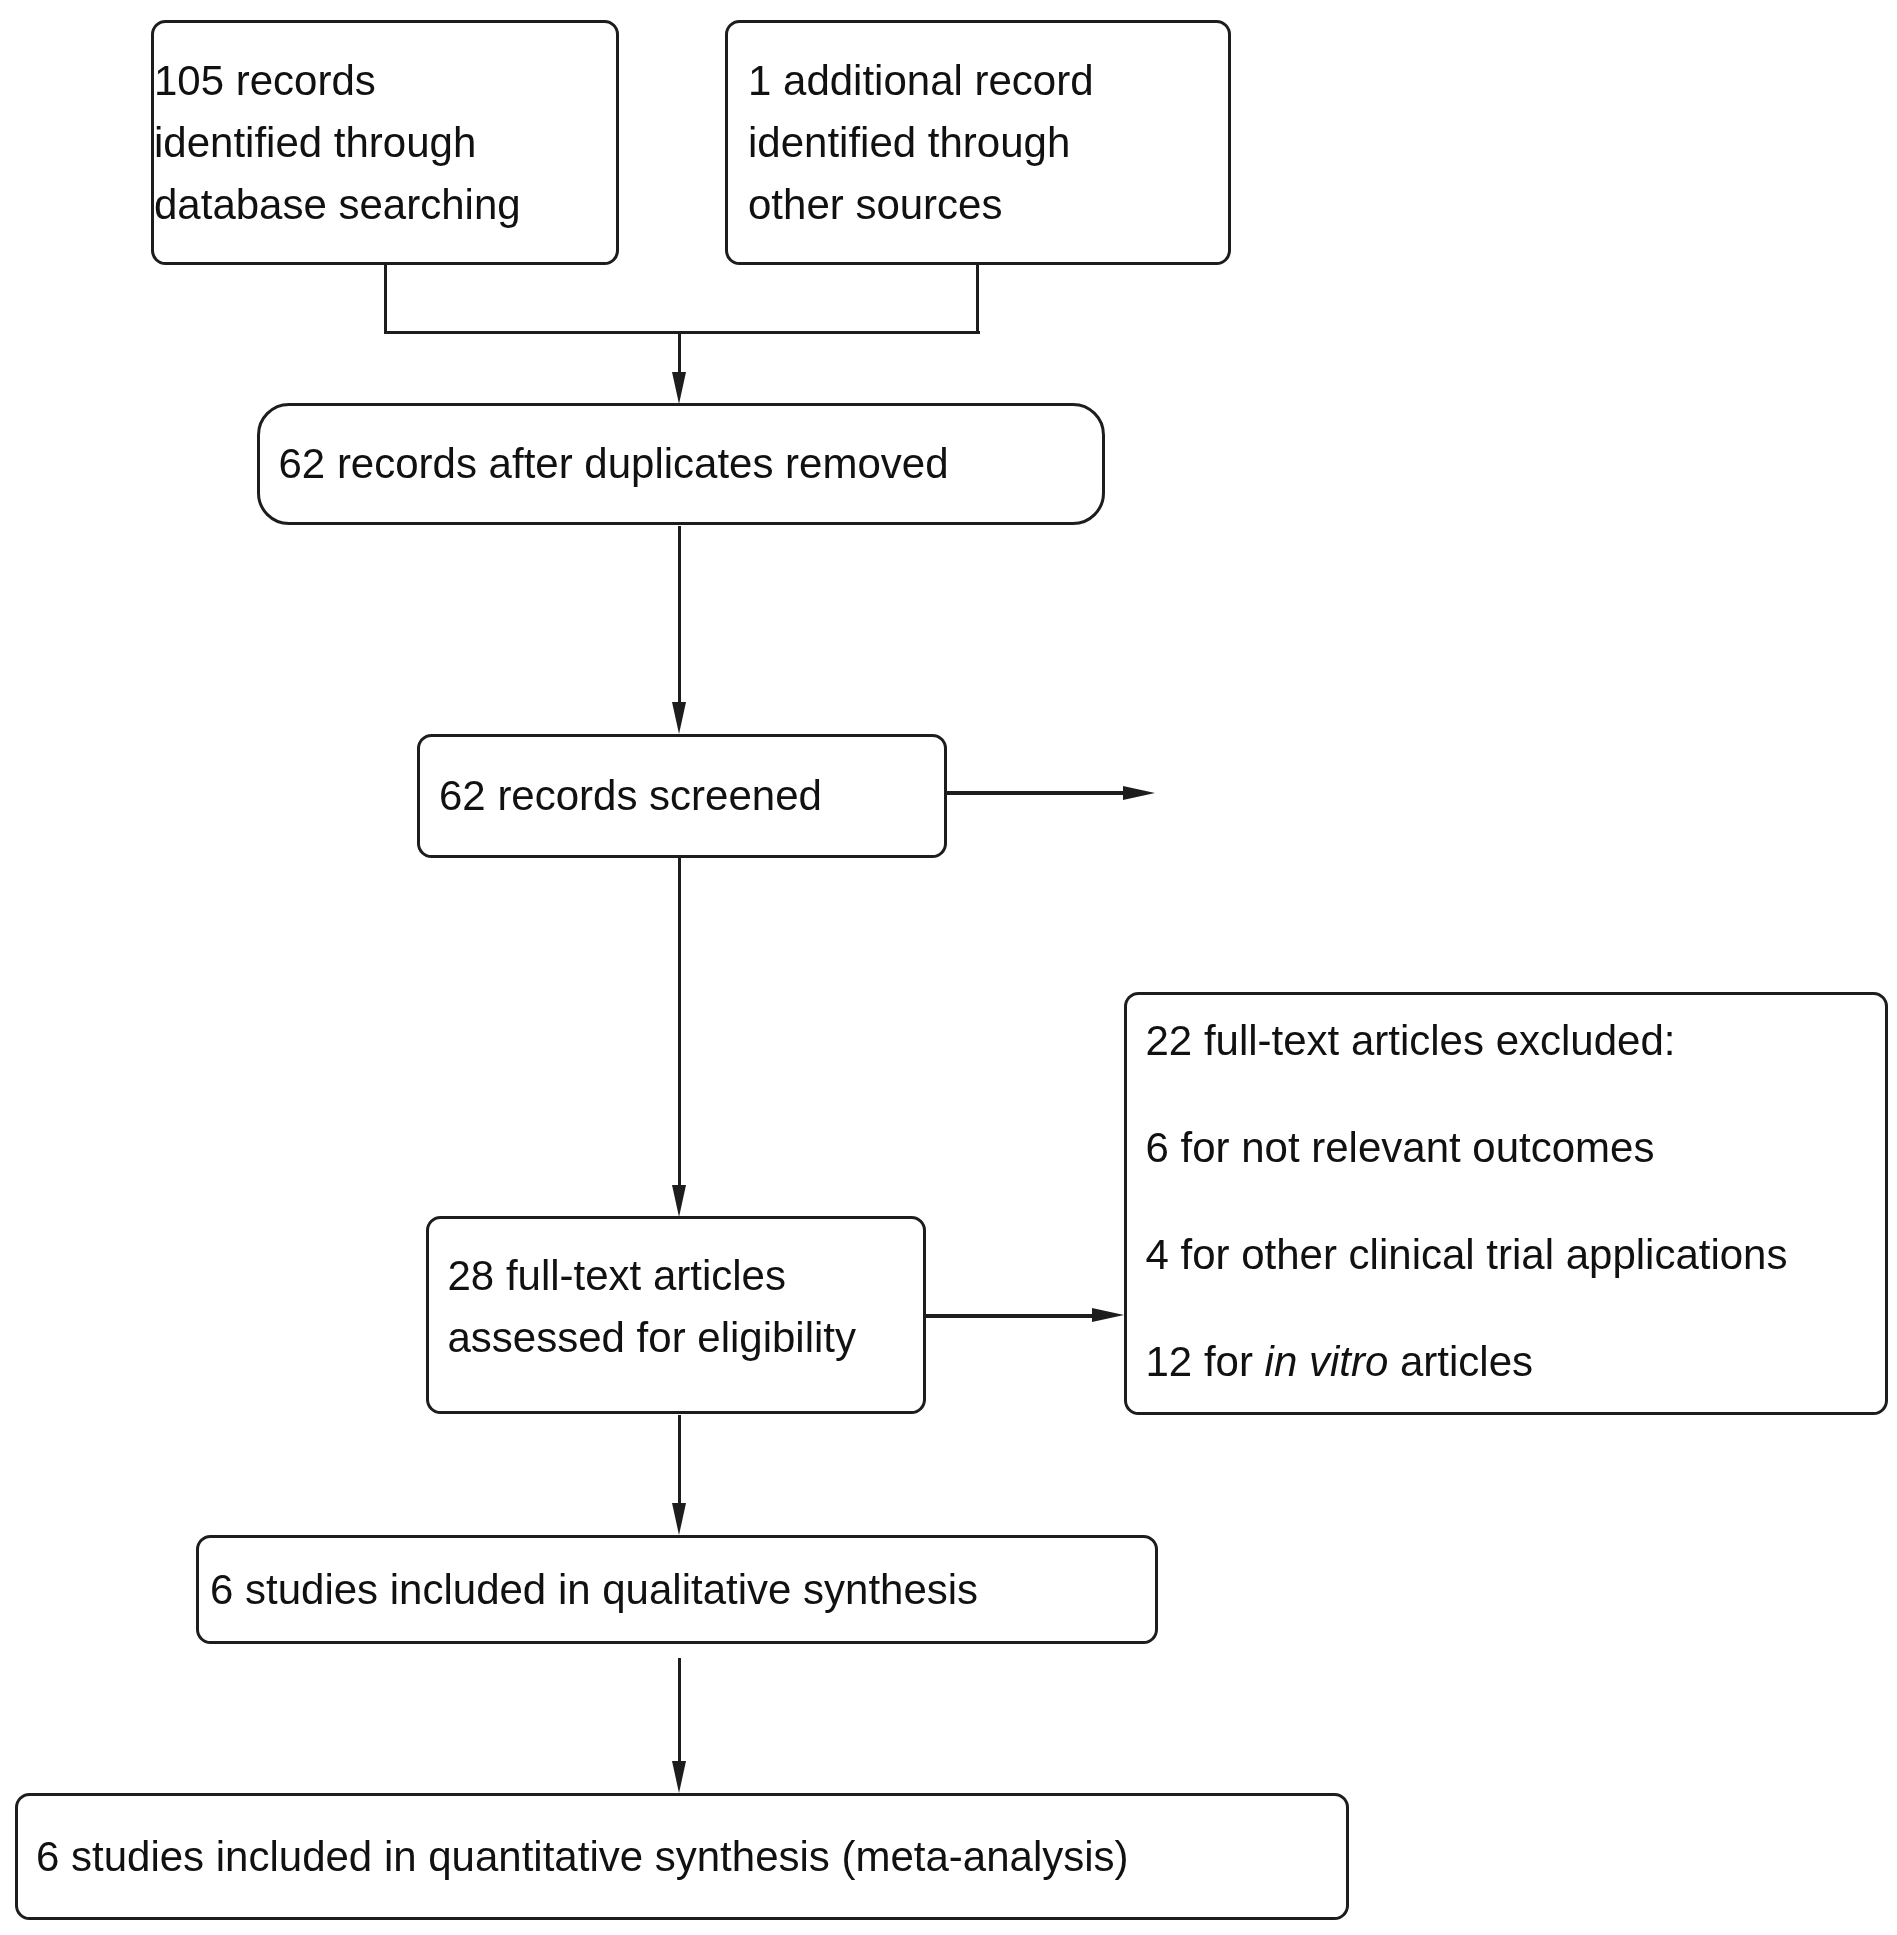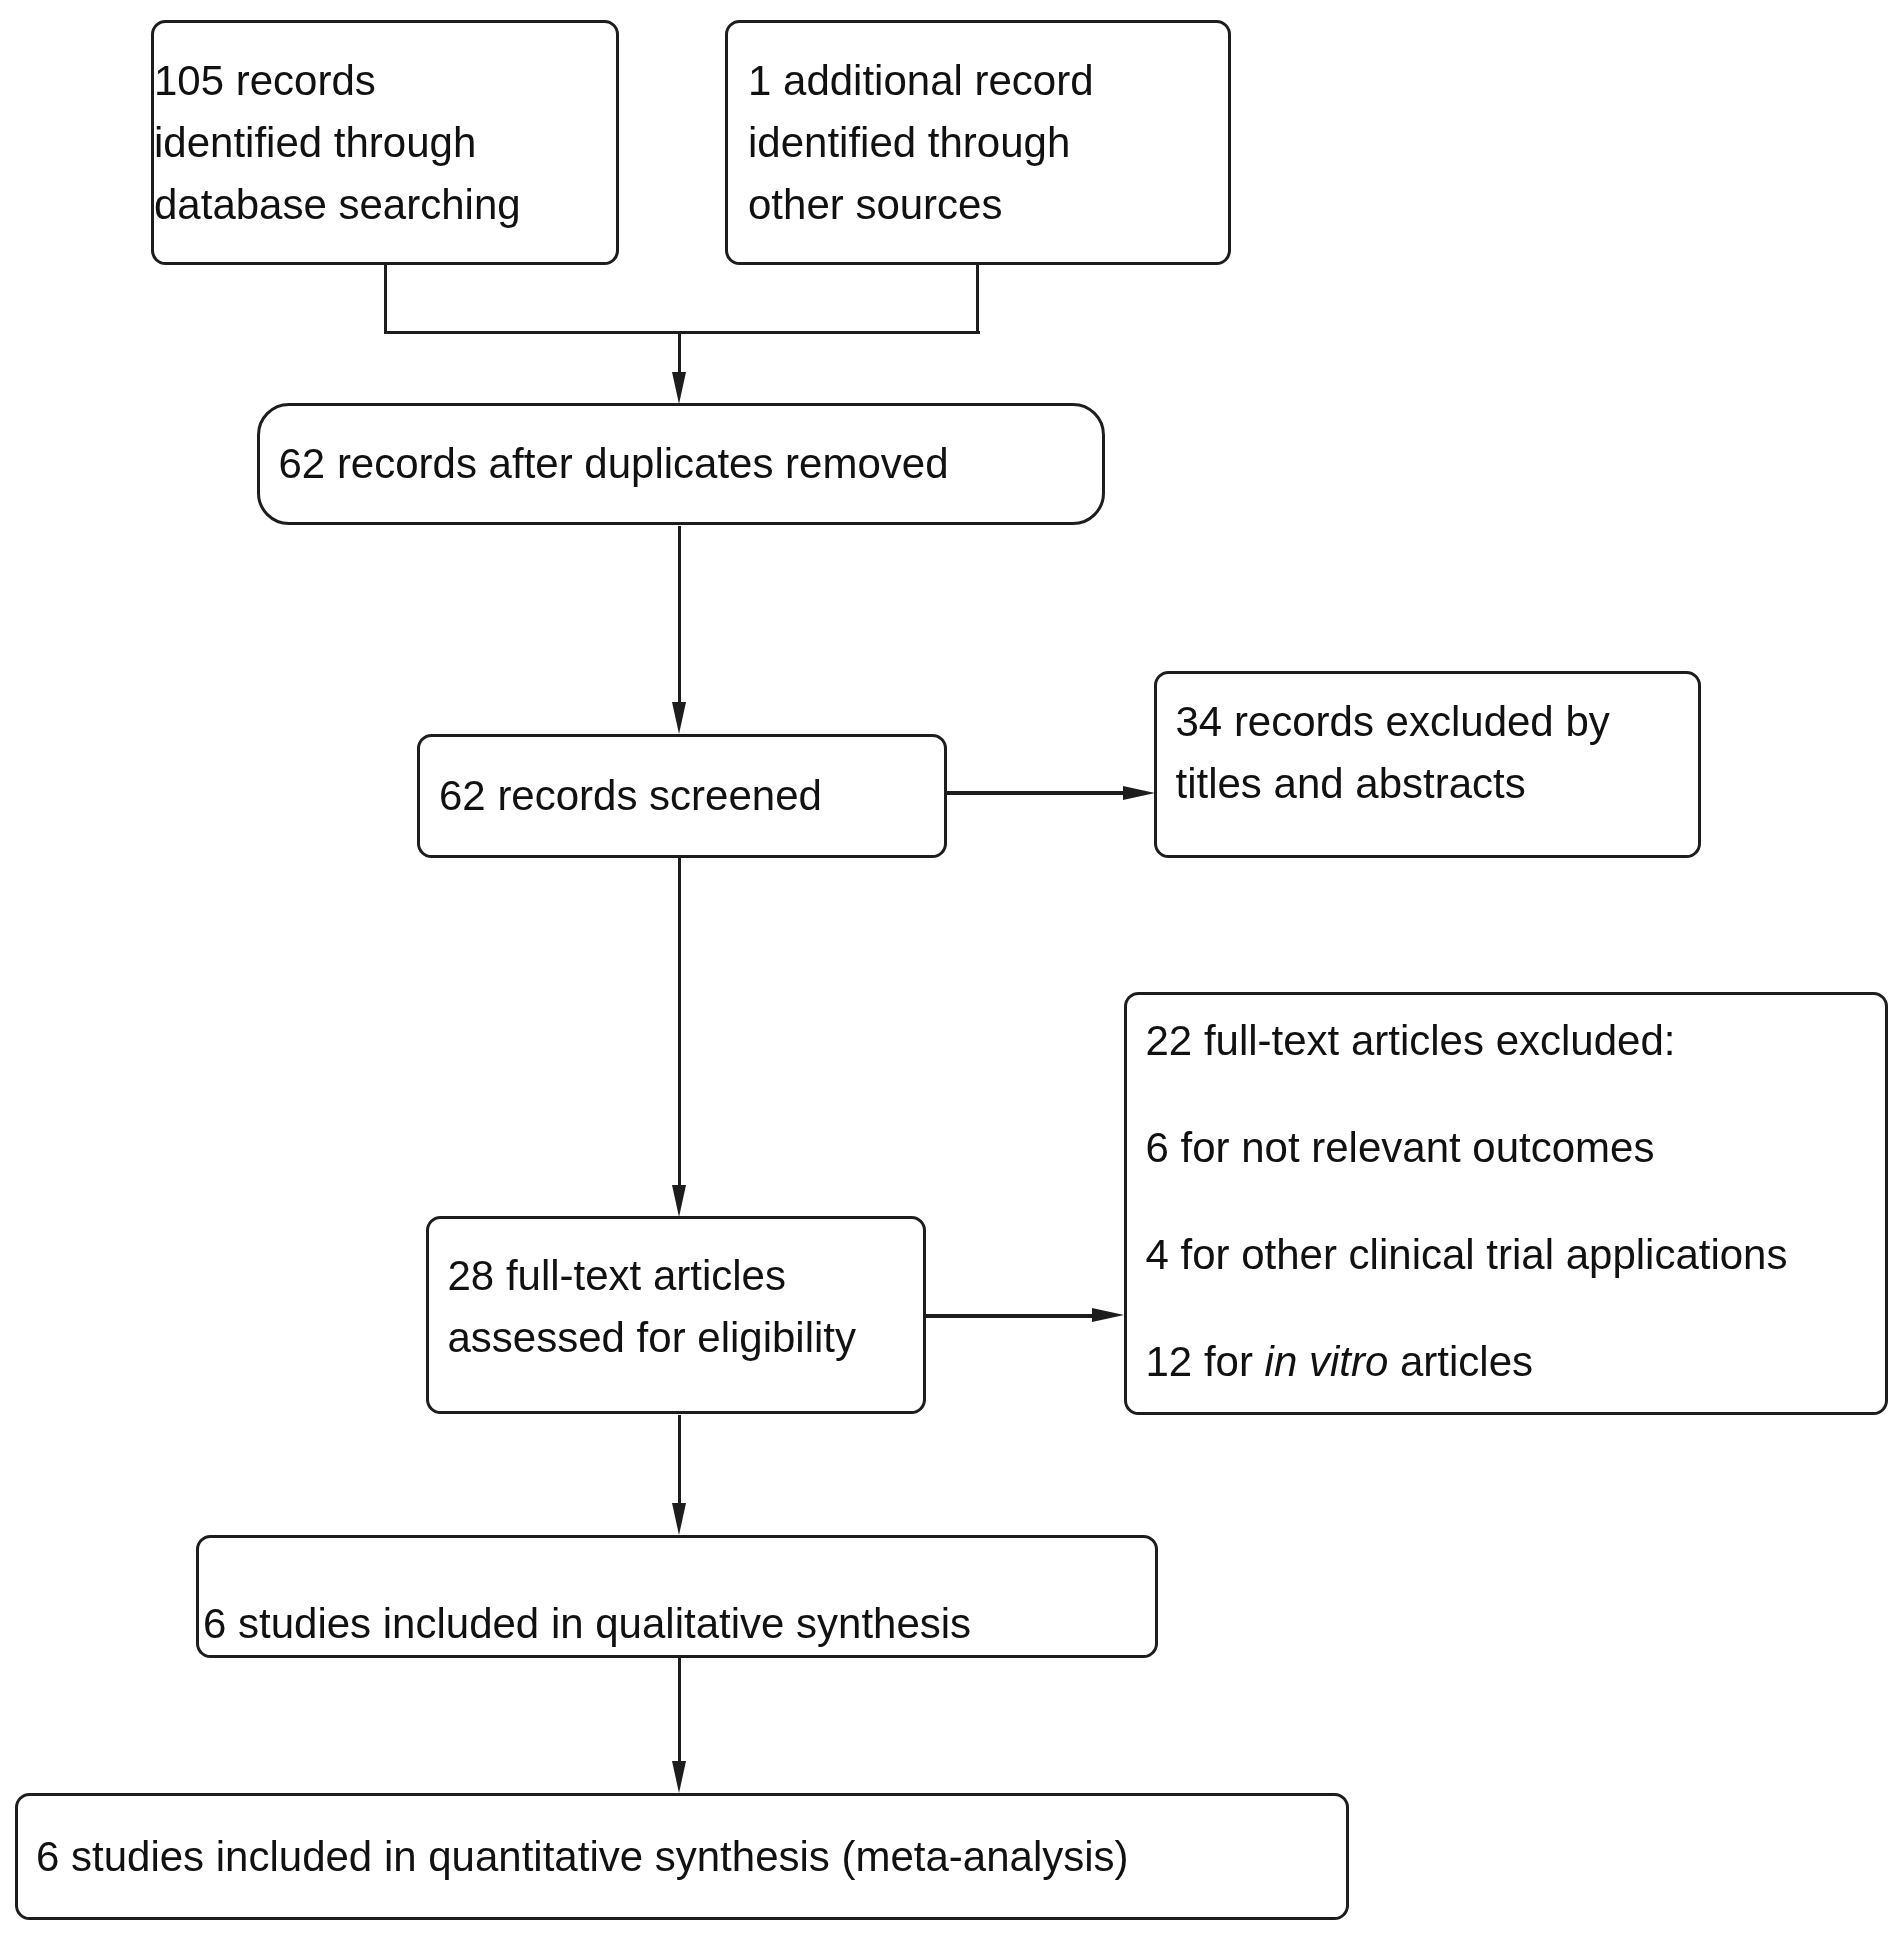--- a/index.html
+++ b/index.html
@@ -53,21 +53,21 @@
 
   
   #box-a { left: 151px;  top: 20px;   width: 468px;  height: 245px; justify-content: center; }
   #box-b { left: 725px; top: 20px;   width: 506px;  height: 245px; justify-content: center; padding-left: 20px; }
   #box-c { left: 257px;  top: 403px;  width: 848px; height: 122px; justify-content: center; padding-left: 18.5px; border-radius: 32px; }
   #box-d { left: 417px;  top: 734px; width: 530px;  height: 124px; justify-content: center; padding-left: 19px; }
   #box-e { left: 1154px; top: 671px; width: 547px;  height: 187px; padding: 17px 0 0 18.5px; }
   #box-f { left: 426px;  top: 1216px; width: 500px;  height: 198px; justify-content: center; padding: 0 0 16px 18.5px; }
   #box-g { left: 1124px; top: 992px; width: 764px; height: 423px; padding: 14.5px 0 0 18.5px; }
   #box-g .tline { margin-bottom: 45px; }
-  #box-h { left: 196px;  top: 1535px; width: 962px; height: 123px; justify-content: flex-end; padding-left: 4px; }
+  #box-h { left: 196px;  top: 1535px; width: 962px; height: 109px; justify-content: center; padding-left: 11px; }
   #box-i { left: 14.5px;   top: 1793px; width: 1334px; height: 127px; justify-content: center; padding-left: 18.5px; }
 
   
   #c1  { left: 384px;  top: 263px;  width: 3.3px;   height: 71px; }
   #c2  { left: 976px; top: 263px;  width: 3.3px;   height: 71px; }
   #c3  { left: 384px;  top: 331px;  width: 596px; height: 3.3px; }
   #c4  { left: 678px; top: 333px;  width: 3.3px;   height: 41px; }
   #a1  { left: 672px; top: 372px; }
   #c5  { left: 678px; top: 526px;  width: 3.3px;   height: 179px; }
   #a2  { left: 672px; top: 702px; }
@@ -112,24 +112,20 @@
   <div class="vline" id="c5"></div>
   <div class="arr-down" id="a2"></div>
 
   <div class="box" id="box-d">
     <div class="tline">62 records screened</div>
   </div>
 
   <div class="hline" id="c7"></div>
   <div class="arr-right" id="a4"></div>
 
-  <div class="box" id="box-e">
-    <div class="tline">34 records excluded by</div>
-    <div class="tline">titles and abstracts</div>
-  </div>
 
   <div class="vline" id="c6"></div>
   <div class="arr-down" id="a3"></div>
 
   <div class="box" id="box-f">
     <div class="tline">28 full-text articles</div>
     <div class="tline">assessed for eligibility</div>
   </div>
 
   <div class="hline" id="c8"></div>

